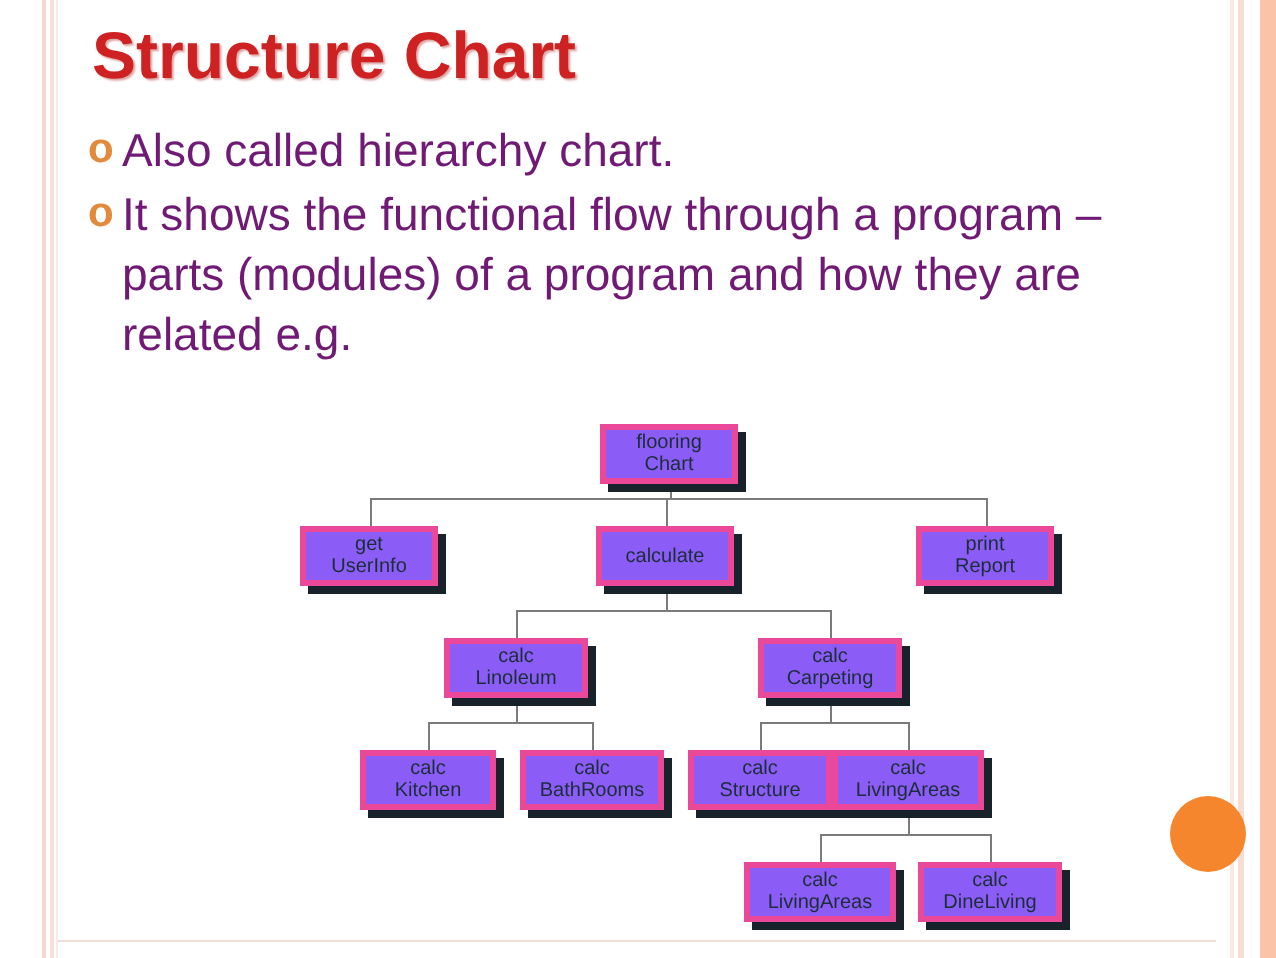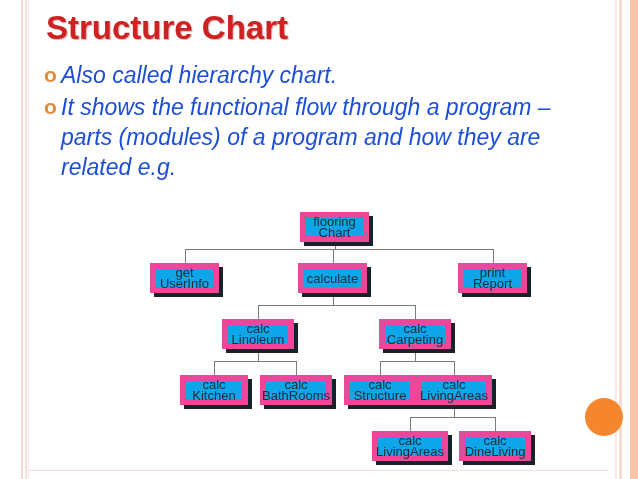--- a/index.html
+++ b/index.html
@@ -36,31 +36,31 @@
   }
 
   
   #bullets{position:absolute;left:27px;top:60px;width:545px;}
   .bullet{display:flex;align-items:flex-start;margin-bottom:2px;}
   .bmark{
     flex:0 0 auto;width:17px;color:#e38b3c;font-size:21px;line-height:30px;
     font-weight:bold;
   }
   .btext{
-    flex:1 1 auto;color:#1d4ed8;font-size:23px;line-height:30px;font-style:italic;
+    flex:1 1 auto;color:#701a75;font-size:23px;line-height:30px;
   }
 
   
   #diagram{position:absolute;left:0;top:0;width:638px;height:479px;}
   .node{
     position:absolute;box-sizing:border-box;
-    background:#0ea5e9;border:6px solid #ec4899;
+    background:#8b5cf6;border:3px solid #ec4899;
     box-shadow:4px 4px 0 #17222b;
     display:flex;flex-direction:column;align-items:center;justify-content:center;
-    color:#1b2d38;font-size:13px;line-height:11px;text-align:center;
+    color:#1b2d38;font-size:10px;line-height:11px;text-align:center;
     font-family:"Liberation Sans","DejaVu Sans",sans-serif;
   }
   .node span{display:block;white-space:nowrap;}
   .lineh,.linev{position:absolute;background:#7b7b7b;}
   .lineh{height:1px;}
   .linev{width:1px;}
 </style>
 </head>
 <body>
 

